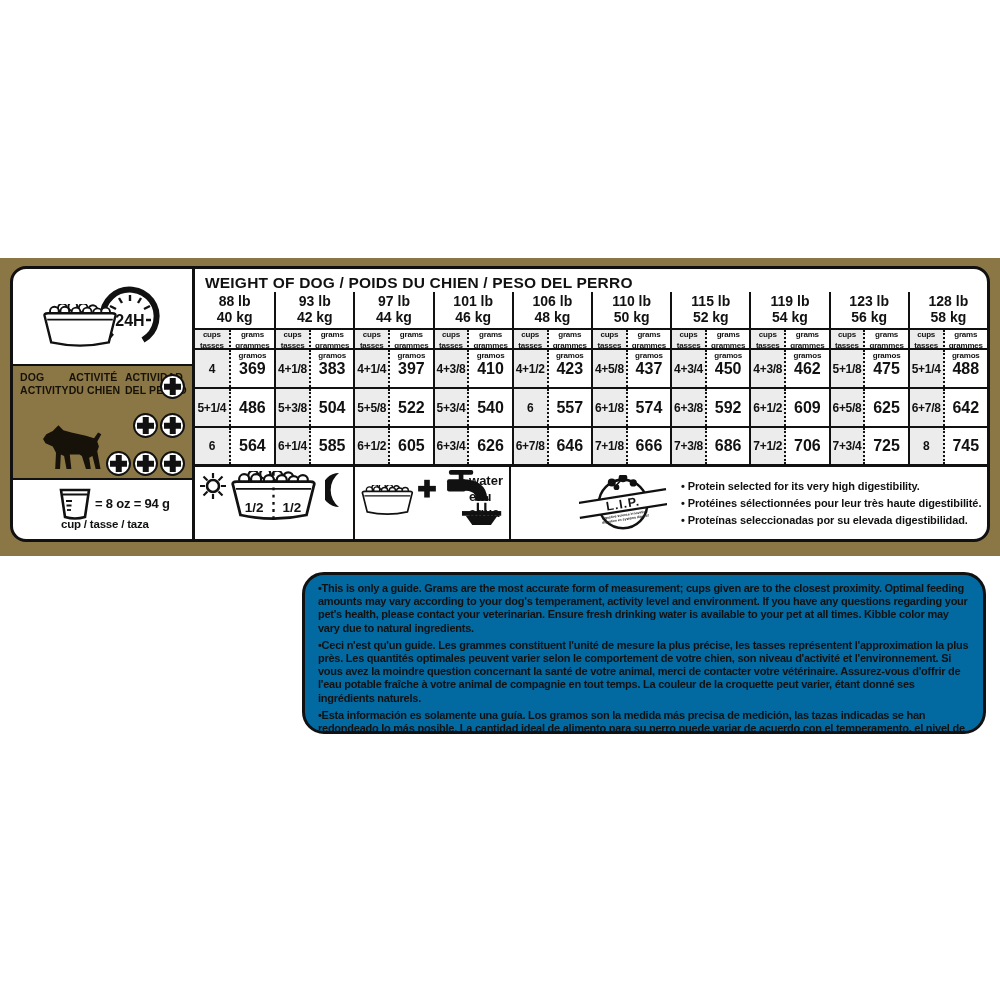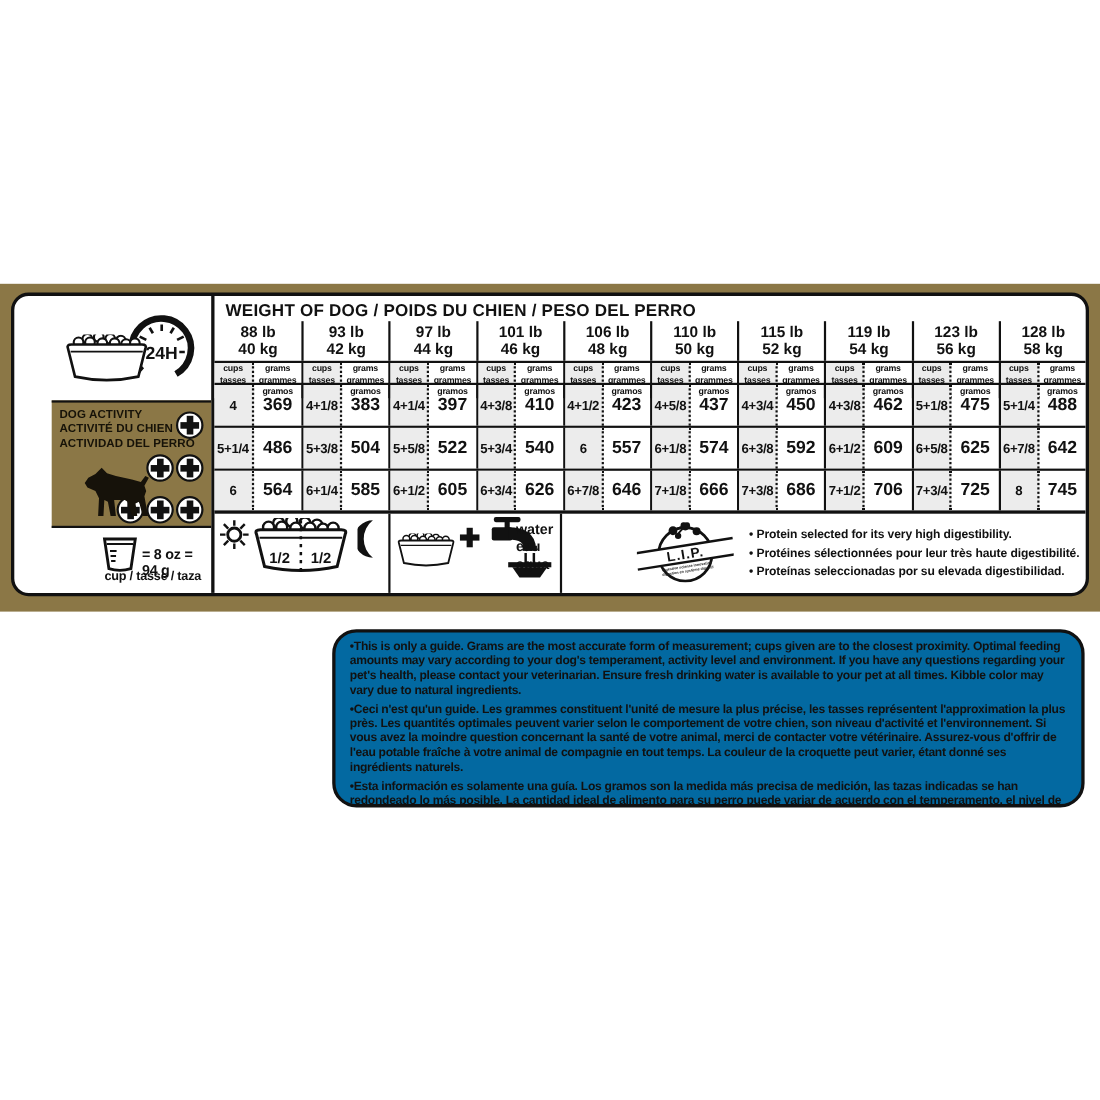--- a/index.html
+++ b/index.html
@@ -4,25 +4,25 @@
 <style>
   html,body{margin:0;padding:0;background:#fff;}
   *{box-sizing:border-box;}
   .stage{position:relative;width:1000px;height:1000px;background:#ffffff;overflow:hidden;
          font-family:"Liberation Sans", sans-serif;color:#111;}
   
   .gold-band{position:absolute;left:0;top:258px;width:1000px;height:298px;background:#8b7746;}
   .panel{position:absolute;left:10px;right:10px;top:8px;bottom:14px;background:#fff;
          border:3px solid #111;border-radius:16px;display:flex;overflow:hidden;}
   
-  .left-col{width:182px;flex:0 0 182px;border-right:3px solid #111;display:flex;flex-direction:column;padding-left:34px;}
+  .left-col{width:182px;flex:0 0 182px;border-right:3px solid #111;display:flex;flex-direction:column;}
   .cell-24h{height:95px;display:flex;align-items:center;justify-content:center;}
   .cell-activity{height:116px;background:#8b7746;border-top:2px solid #111;border-bottom:2px solid #111;
                  position:relative;}
-  .activity-labels{padding:5px 0 0 7px;display:flex;flex-direction:column;}
+  .activity-labels{padding:5px 0 0 7px;display:flex;flex-direction:row;}
   .activity-labels span{font-size:10.5px;font-weight:bold;line-height:13px;letter-spacing:.1px;color:#161208;}
   .badge-row{position:absolute;display:flex;gap:2px;}
   .badge-row.r1{top:8px;right:7px;}
   .badge-row.r2{top:47px;right:7px;}
   .badge-row.r3{top:85px;right:7px;}
   .plus-badge{width:25px;height:25px;border:2.5px solid #111;border-radius:50%;background:#fff;
               position:relative;display:inline-block;}
   .plus-badge::before{content:"";position:absolute;left:50%;top:2px;bottom:2px;width:6.5px;
                       transform:translateX(-50%);background:#111;}
   .plus-badge::after{content:"";position:absolute;top:50%;left:2px;right:2px;height:6.5px;

